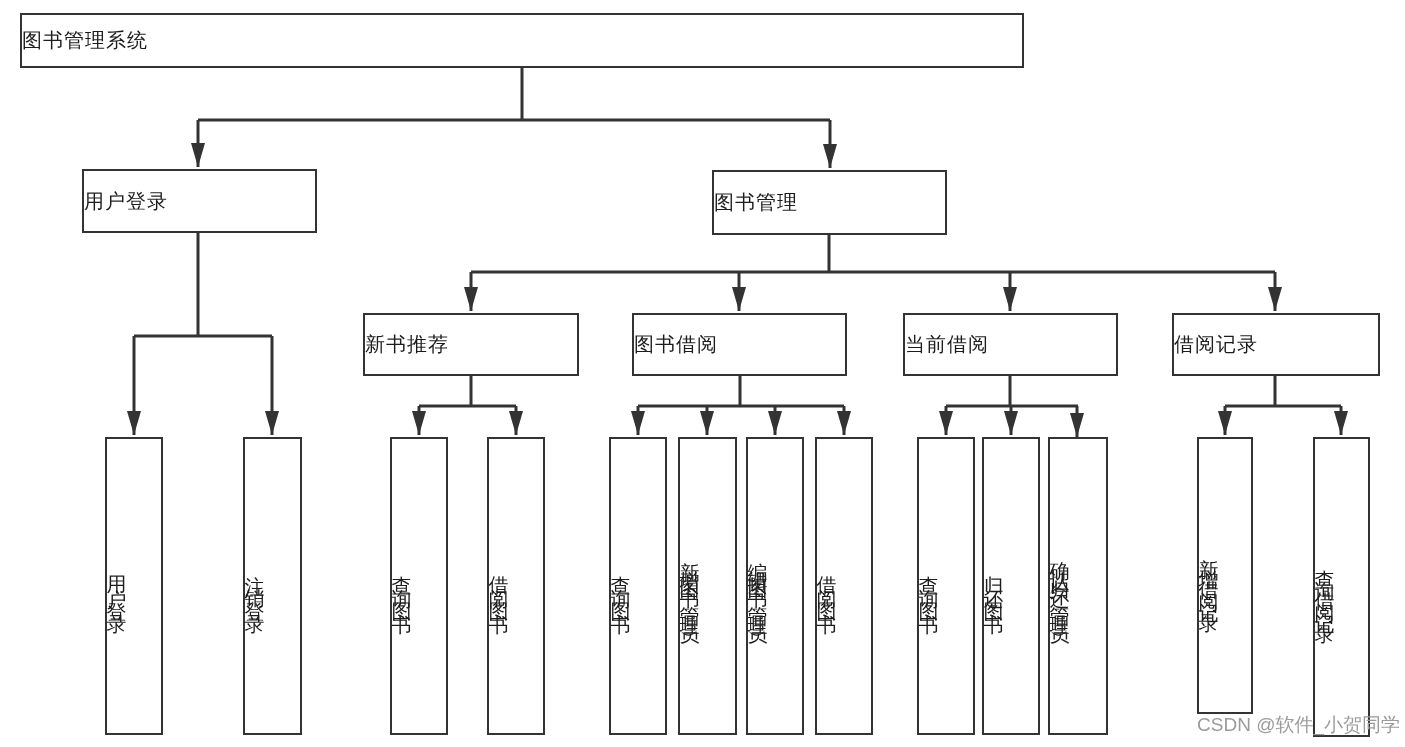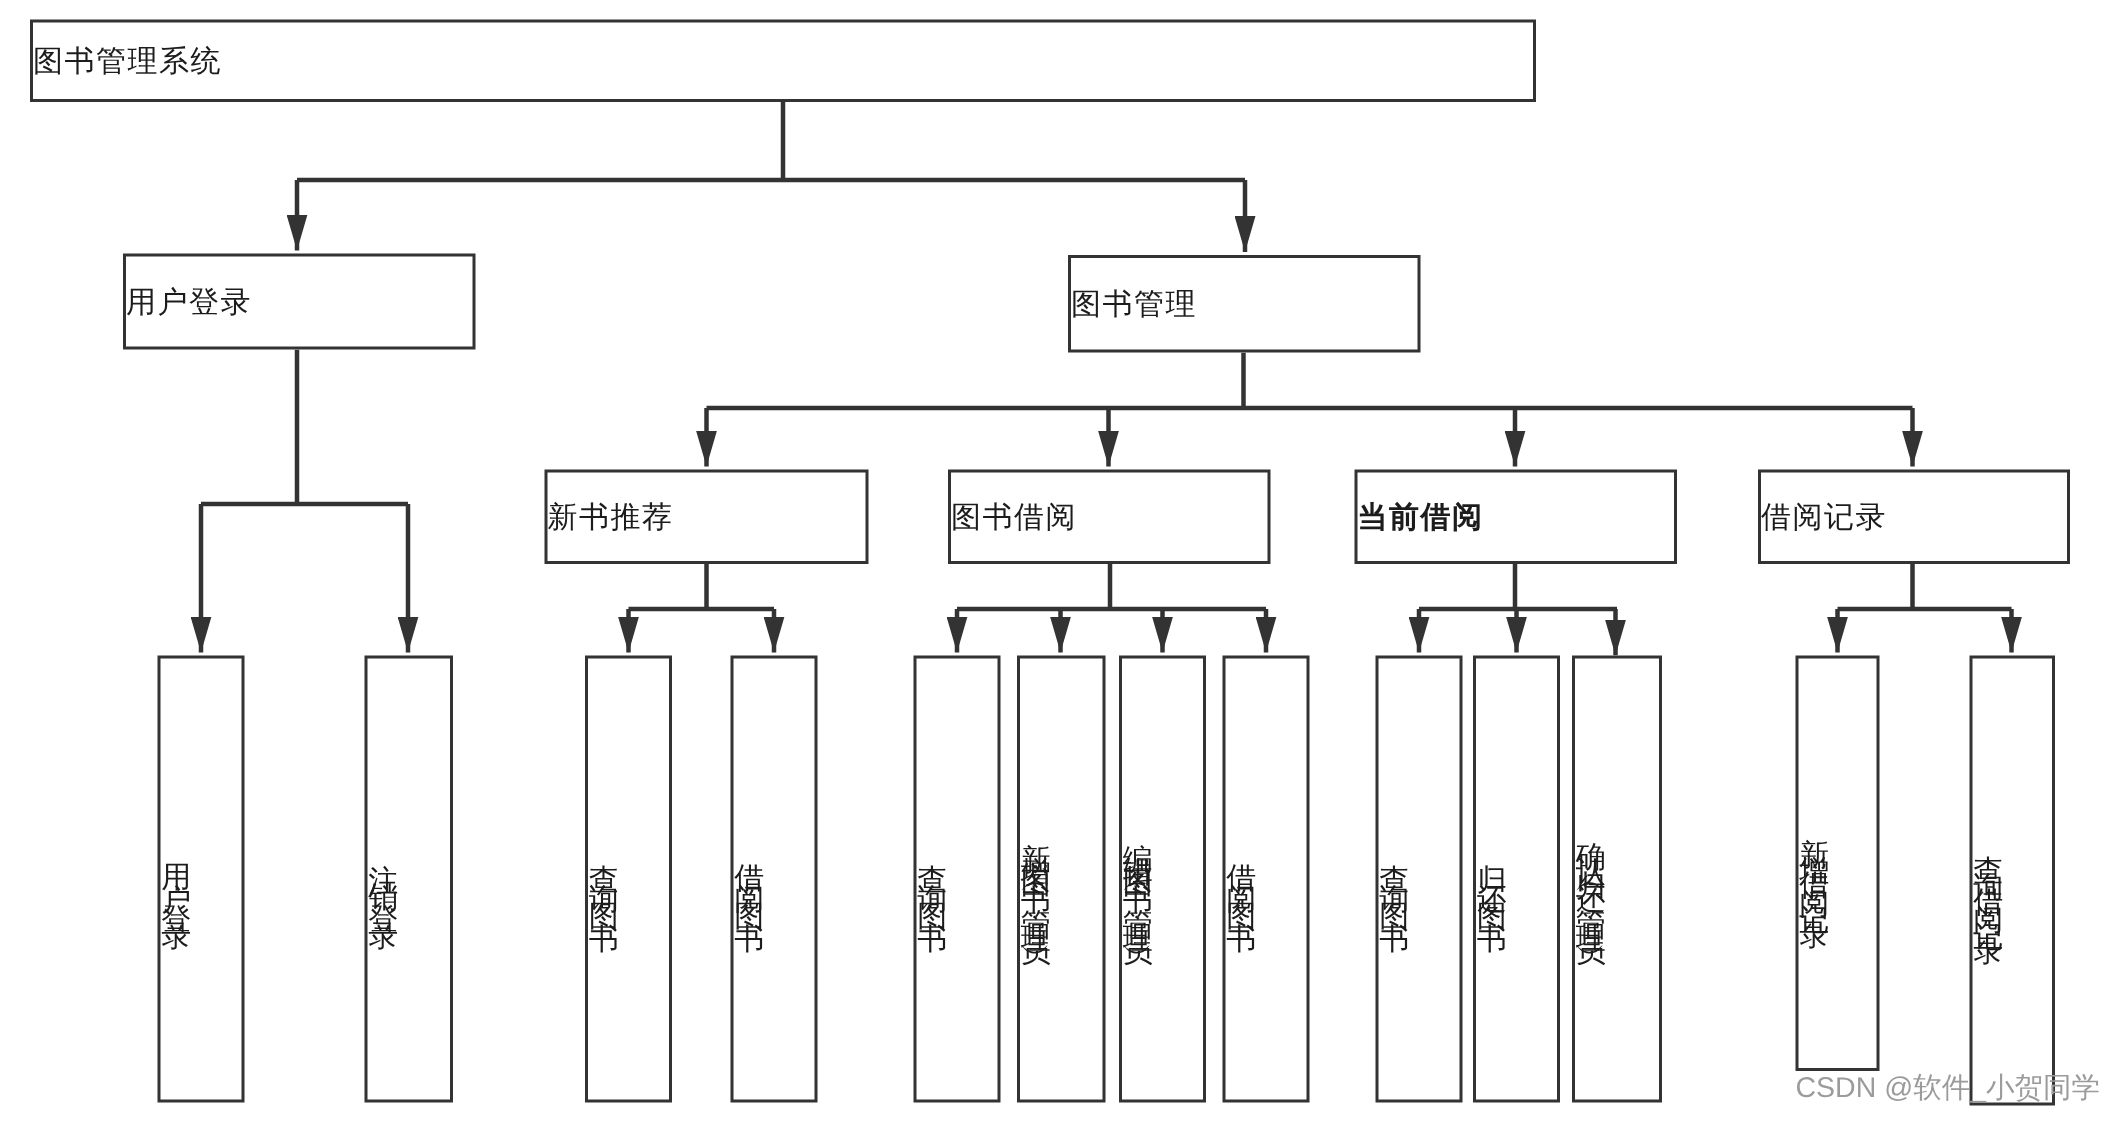--- a/index.html
+++ b/index.html
@@ -53,21 +53,21 @@
   .sp-sm { letter-spacing: 9px; }
 
   
   .root  { left: 20px;   top: 13px;  width: 1004px; height: 55px; }
   
   .l2-0  { left: 82px;   top: 169px; width: 235px;  height: 64px; }
   .l2-1  { left: 712px;  top: 170px; width: 235px;  height: 65px; }
   
   .l3-0  { left: 363px;  top: 313px; width: 216px;  height: 63px; }
   .l3-1  { left: 632px;  top: 313px; width: 215px;  height: 63px; font-family: Liberation Serif, serif; }
-  .l3-2  { left: 903px;  top: 313px; width: 215px;  height: 63px; font-weight: bold; }
+  .l3-2  { left: 903px;  top: 313px; width: 215px;  height: 63px; }
   .l3-3  { left: 1172px; top: 313px; width: 208px;  height: 63px; }
   
   .vbox  { top: 437px; height: 298px; }
   .v0  { left: 105px;  width: 58px; }
   .v1  { left: 243px;  width: 59px; }
   .v2  { left: 390px;  width: 58px; }
   .v3  { left: 487px;  width: 58px; }
   .v4  { left: 609px;  width: 58px; }
   .v5  { left: 678px;  width: 59px; }
   .v6  { left: 746px;  width: 58px; }

